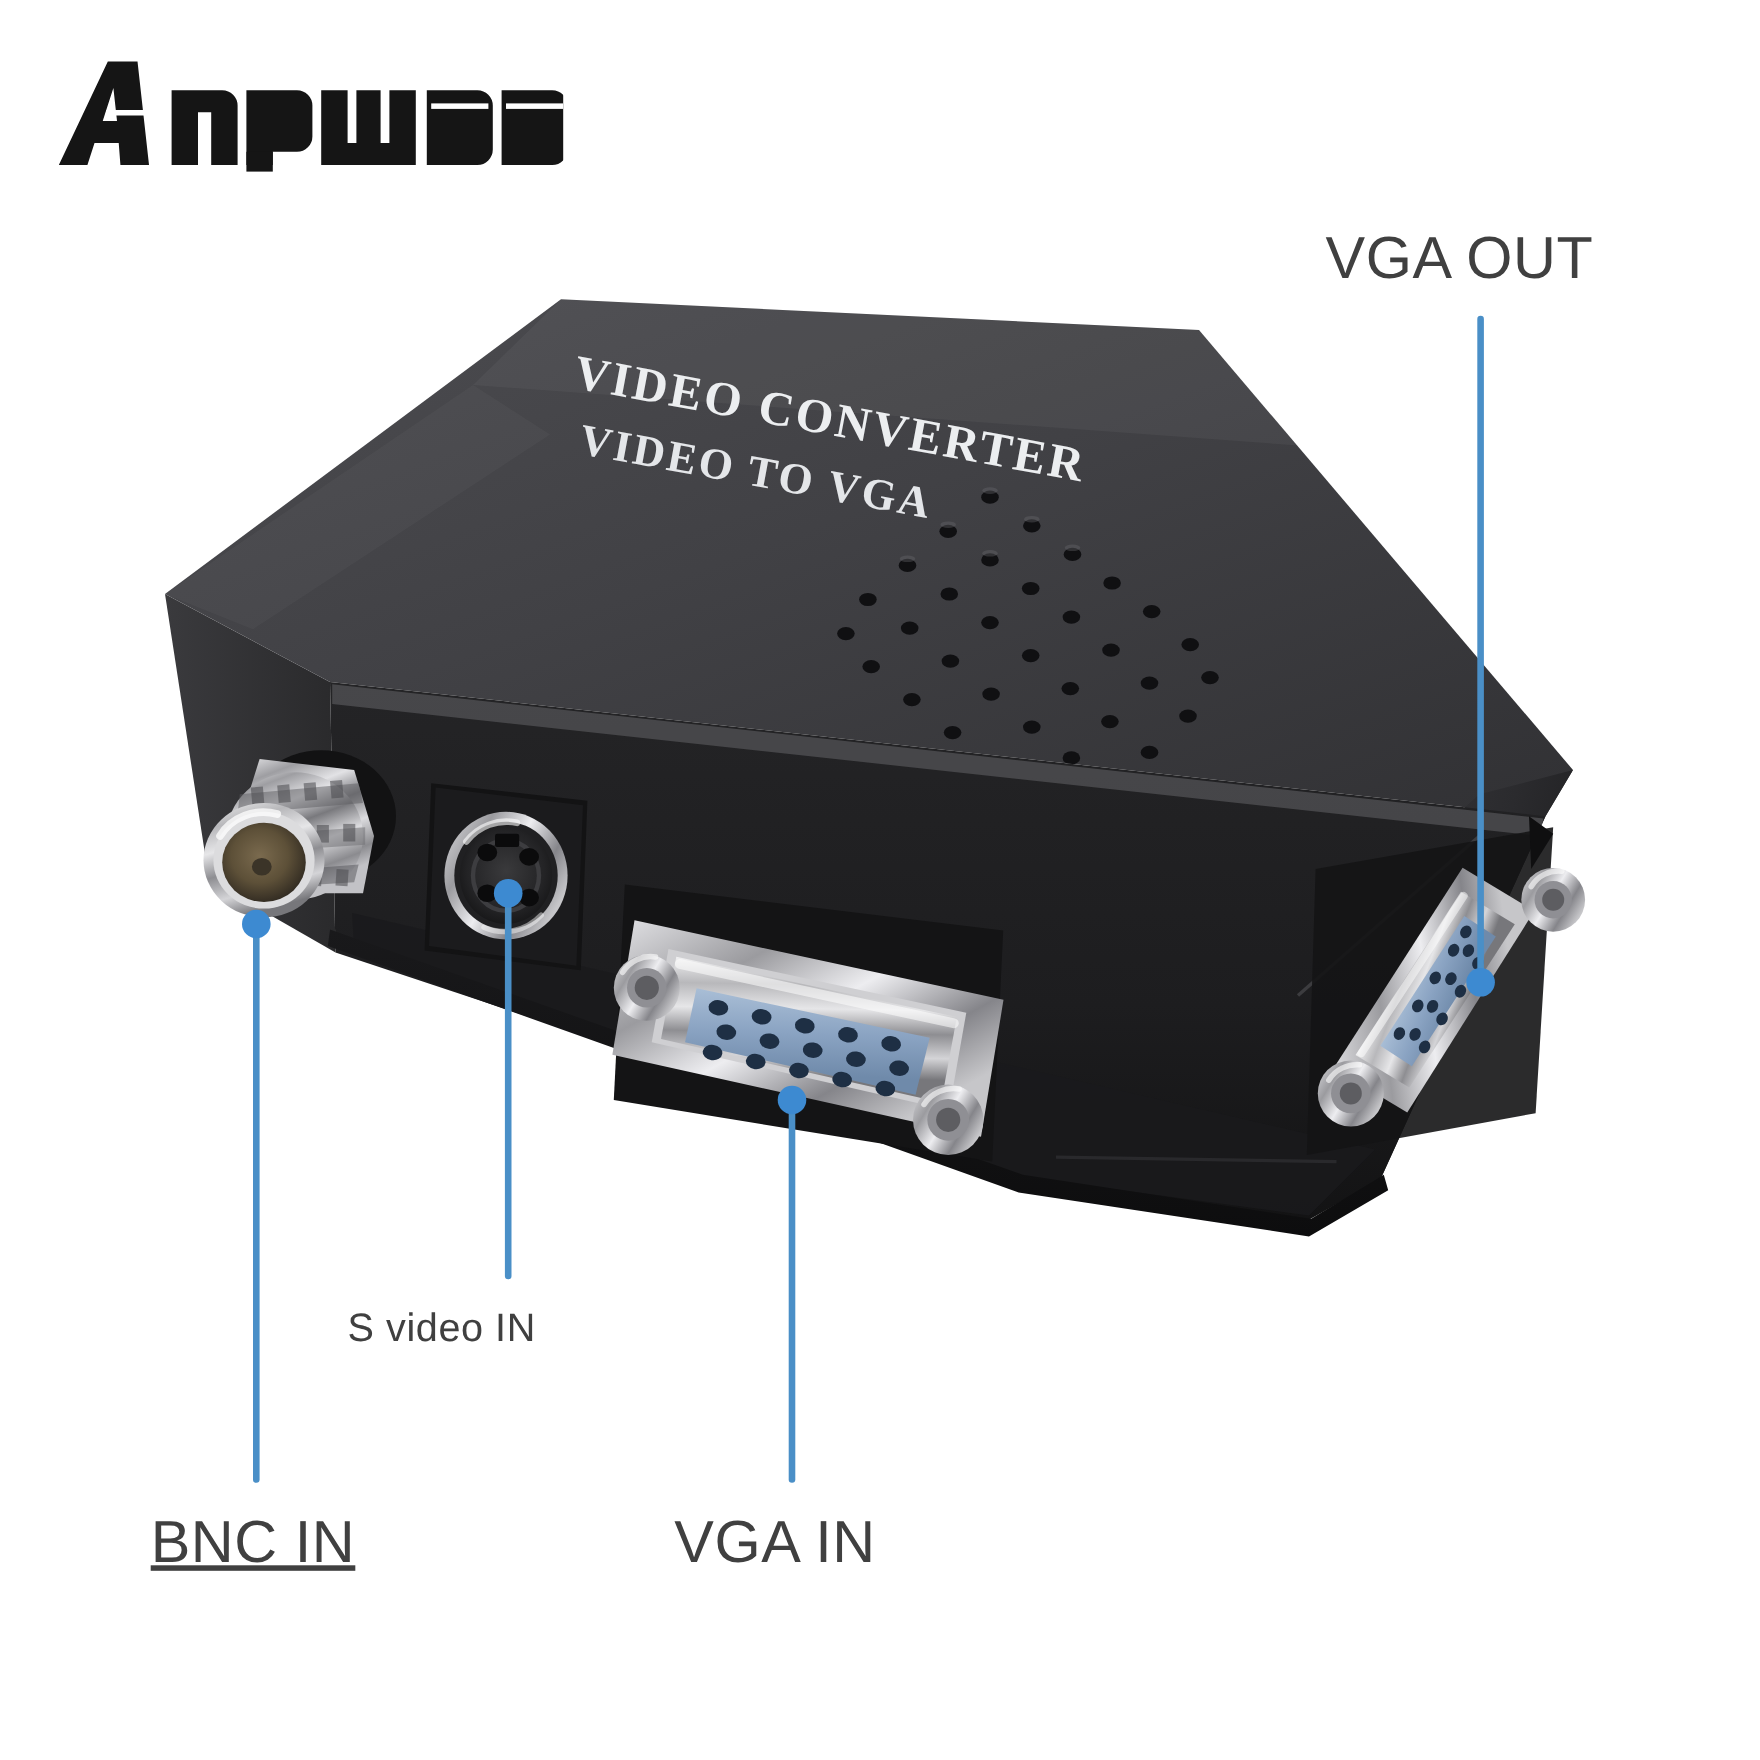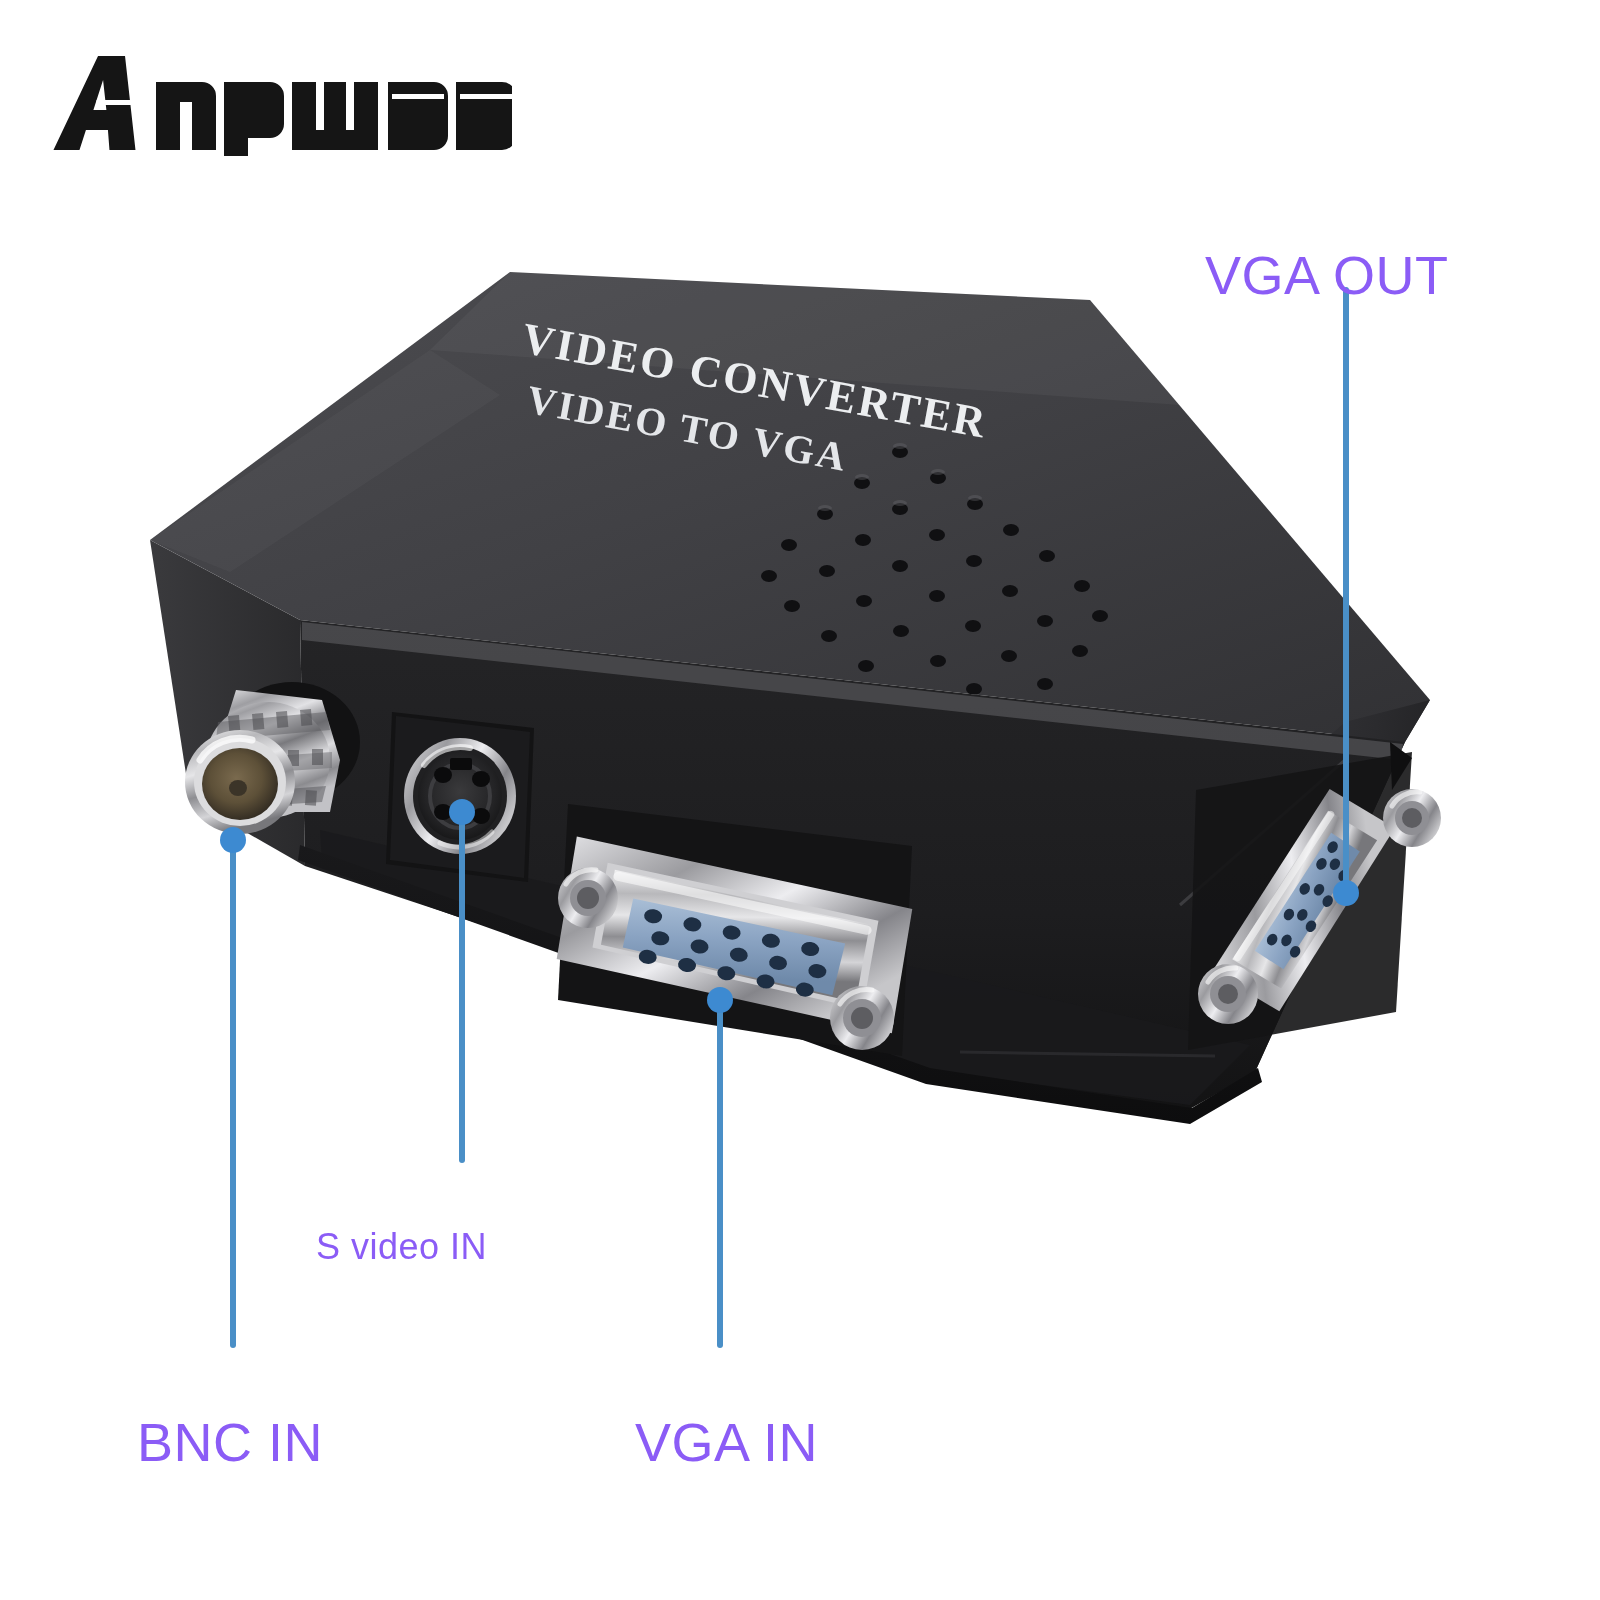--- a/index.html
+++ b/index.html
@@ -34,44 +34,44 @@
     top: 0;
     width: 1600px;
     height: 1600px;
     pointer-events: none;
   }
   #product-illustration svg { display: block; width: 1600px; height: 1600px; }
 
   
   .callout-label {
     position: absolute;
-    color: #8b5cf6;
+    color: #404040;
     font-family: "Liberation Sans", sans-serif;
     font-weight: 400;
     white-space: nowrap;
     letter-spacing: 0.5px;
-    margin-top: 40px;
   }
   #label-vga-out {
     left: 1205px;
     top: 204px;
     font-size: 54px;
   }
   #label-s-video-in {
     left: 316px;
     top: 1186px;
     font-size: 36px;
   }
   #label-bnc-in {
     left: 137px;
     top: 1371px;
     font-size: 54px;
+    text-decoration: underline;
   }
   #label-vga-in {
-    left: 635px;
+    left: 613px;
     top: 1371px;
     font-size: 54px;
     text-align: right;
   }
 </style>
 </head>
 <body>
 
 <div id="page">
 

